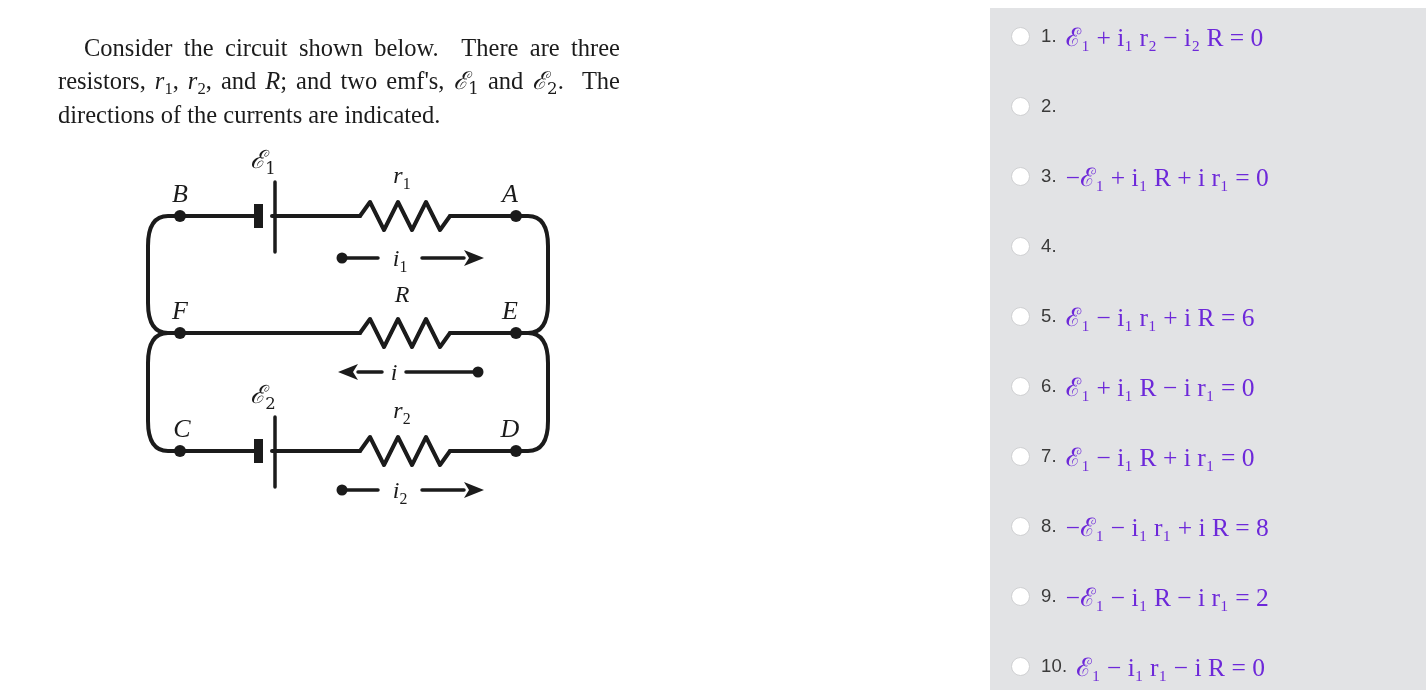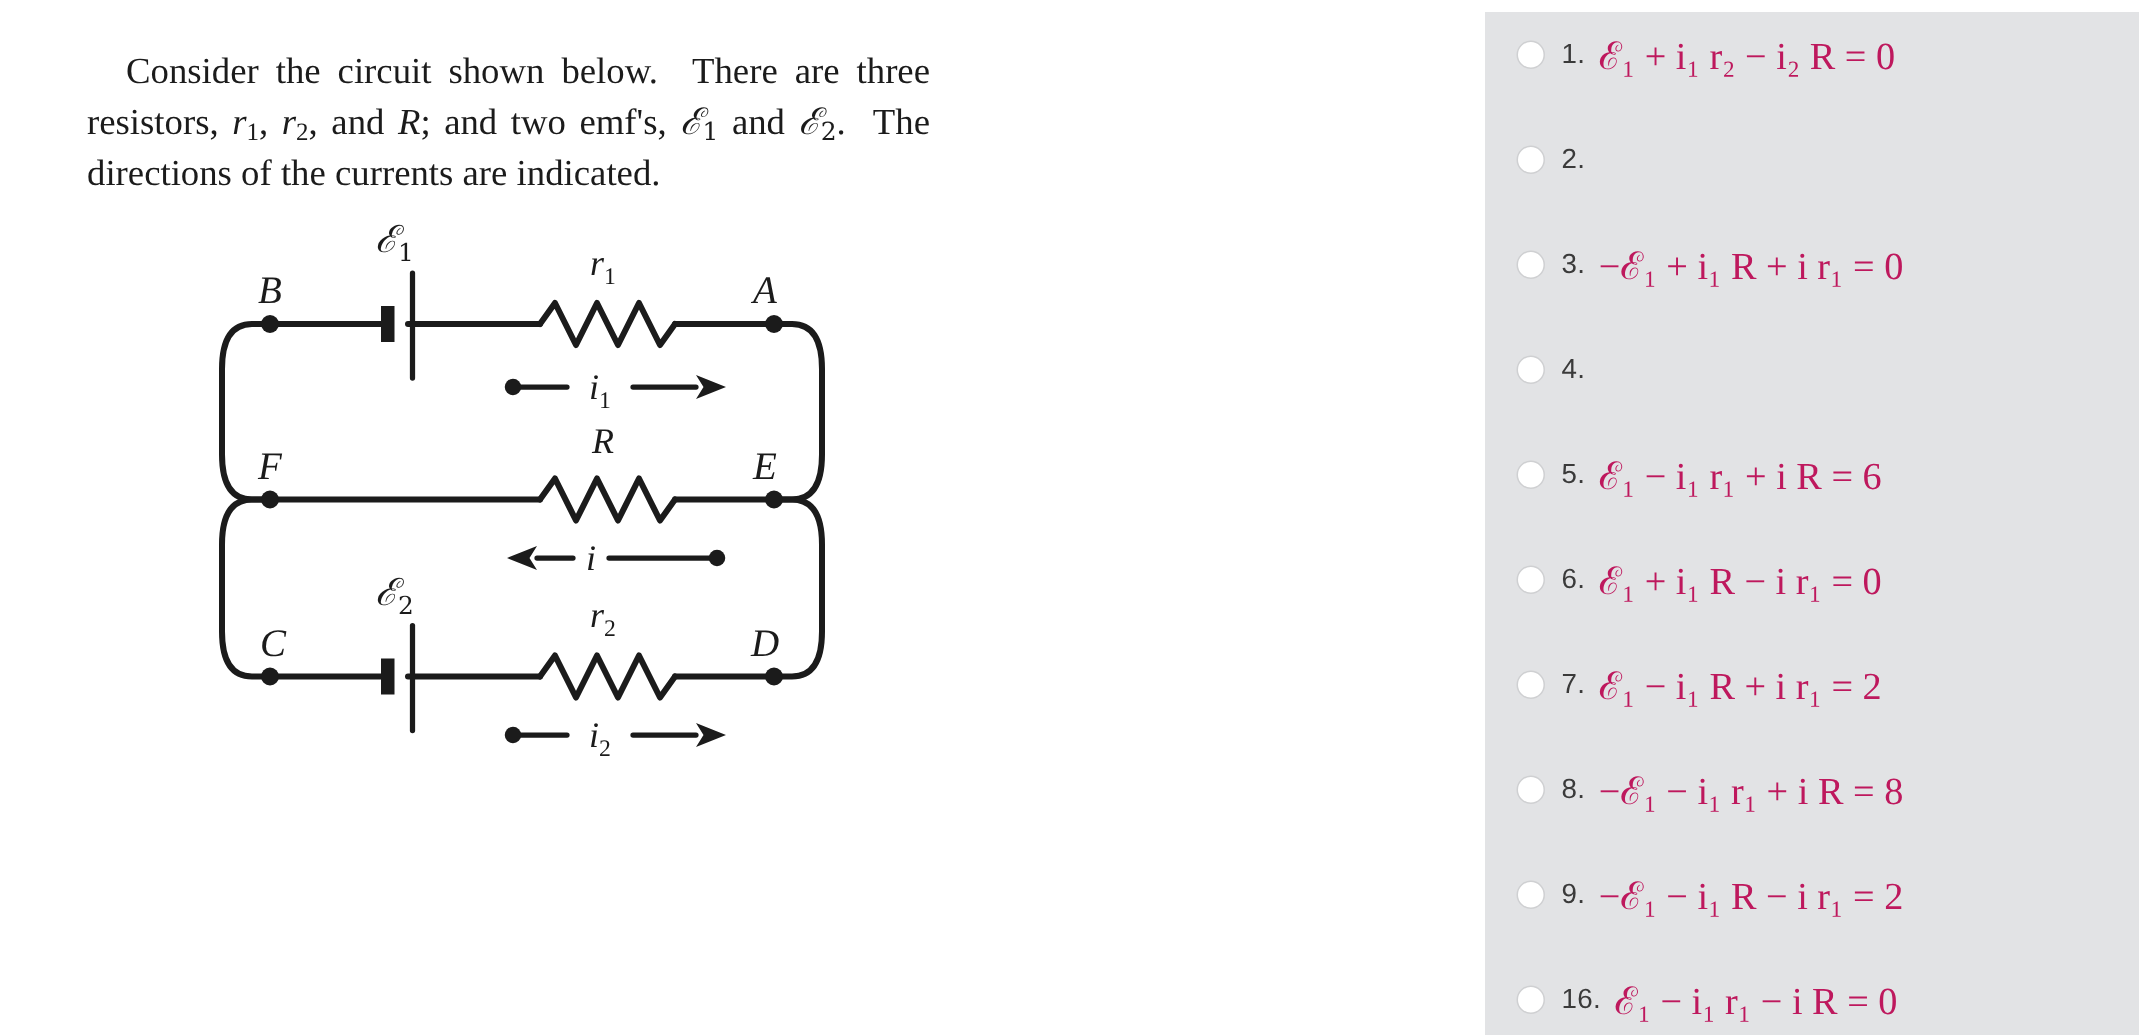--- a/index.html
+++ b/index.html
@@ -112,21 +112,21 @@
     font-size: 18.5px;
     color: #3a3a3a;
     letter-spacing: 0.2px;
   }
 
   .option-eq {
     flex: 0 0 auto;
     margin-left: 9px;
     font-family: "Liberation Serif", serif;
     font-size: 25.5px;
-    color: #be185d;
+    color: #6d28d9;
     white-space: nowrap;
   }
 </style>
 </head>
 <body>
 
 <div id="problem-column">
 
   <p class="para" id="intro-paragraph"><span class="indent"></span>Consider the circuit shown below. &nbsp;There are three resistors, <span class="mvar">r<sub>1</sub></span>, <span class="mvar">r<sub>2</sub></span>, and <span class="mvar">R</span>; and two emf's, <span class="script-e">ℰ<sub>1</sub></span> and <span class="script-e">ℰ<sub>2</sub></span>. &nbsp;The directions of the currents are indicated.</p>
 
@@ -235,30 +235,30 @@
     <span class="option-eq">ℰ₁ − i₁ r₁ + i R = 6</span>
   </div>
   <div class="option-row" style="top:350px">
     <span class="radio"></span>
     <span class="option-number">6.</span>
     <span class="option-eq">ℰ₁ + i₁ R − i r₁ = 0</span>
   </div>
   <div class="option-row" style="top:420px">
     <span class="radio"></span>
     <span class="option-number">7.</span>
-    <span class="option-eq">ℰ₁ − i₁ R + i r₁ = 2</span>
+    <span class="option-eq">ℰ₁ − i₁ R + i r₁ = 0</span>
   </div>
   <div class="option-row" style="top:490px">
     <span class="radio"></span>
     <span class="option-number">8.</span>
     <span class="option-eq">−ℰ₁ − i₁ r₁ + i R = 8</span>
   </div>
   <div class="option-row" style="top:560px">
     <span class="radio"></span>
     <span class="option-number">9.</span>
     <span class="option-eq">−ℰ₁ − i₁ R − i r₁ = 2</span>
   </div>
   <div class="option-row" style="top:630px">
     <span class="radio"></span>
-    <span class="option-number">16.</span>
+    <span class="option-number">10.</span>
     <span class="option-eq">ℰ₁ − i₁ r₁ − i R = 0</span>
   </div>
 </div>
 
 </body></html>

